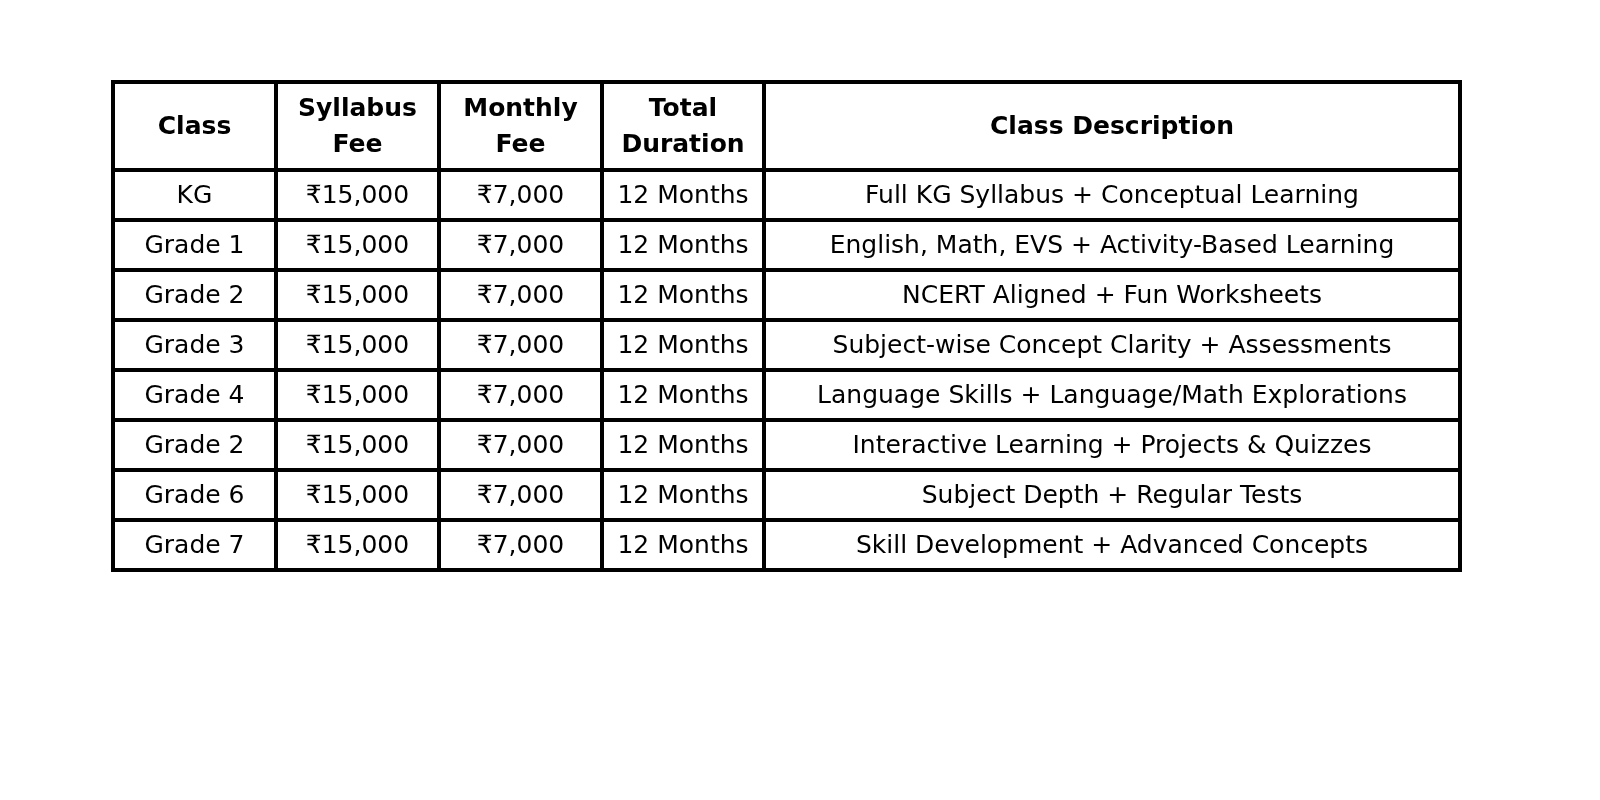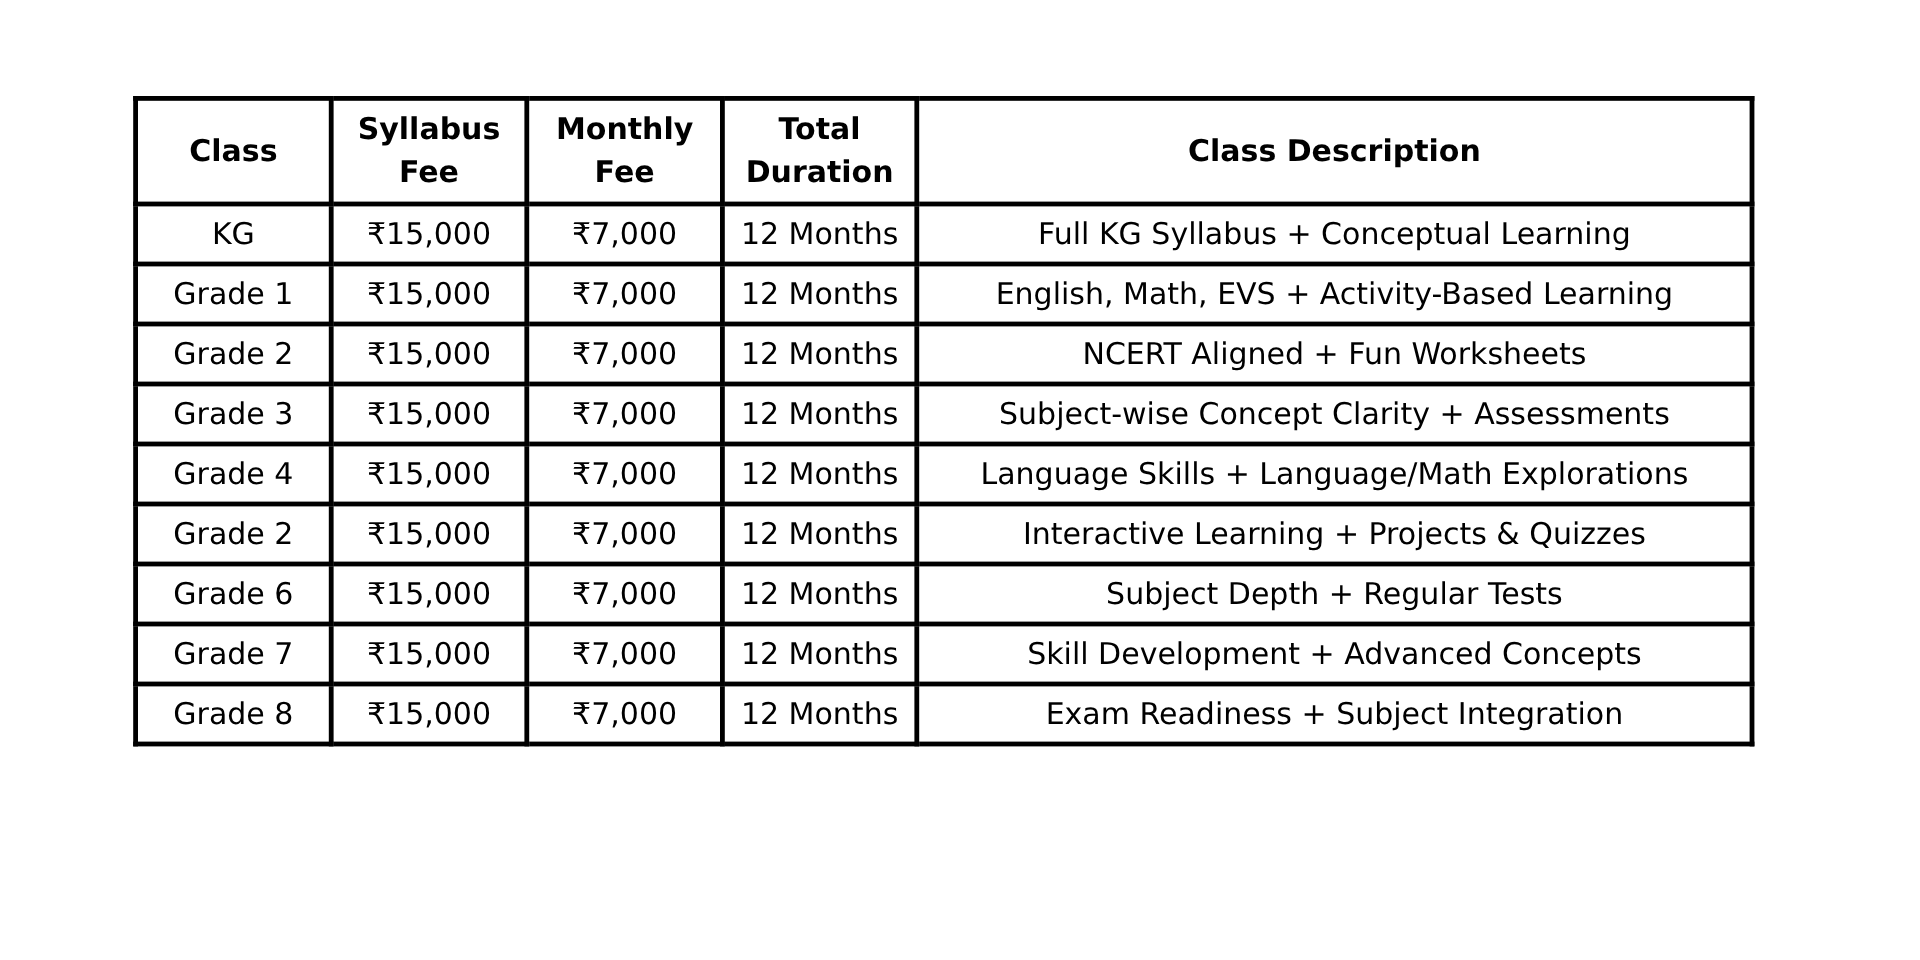--- a/index.html
+++ b/index.html
@@ -85,21 +85,14 @@
         <td>12 Months</td>
         <td>Subject Depth + Regular Tests</td>
       </tr>
       <tr>
         <td>Grade 7</td>
         <td>₹15,000</td>
         <td>₹7,000</td>
         <td>12 Months</td>
         <td>Skill Development + Advanced Concepts</td>
       </tr>
-      <tr>
-        <td>Grade 8</td>
-        <td>₹15,000</td>
-        <td>₹7,000</td>
-        <td>12 Months</td>
-        <td>Exam Readiness + Subject Integration</td>
-      </tr>
     </tbody>
 </table>
 
 </body></html>

